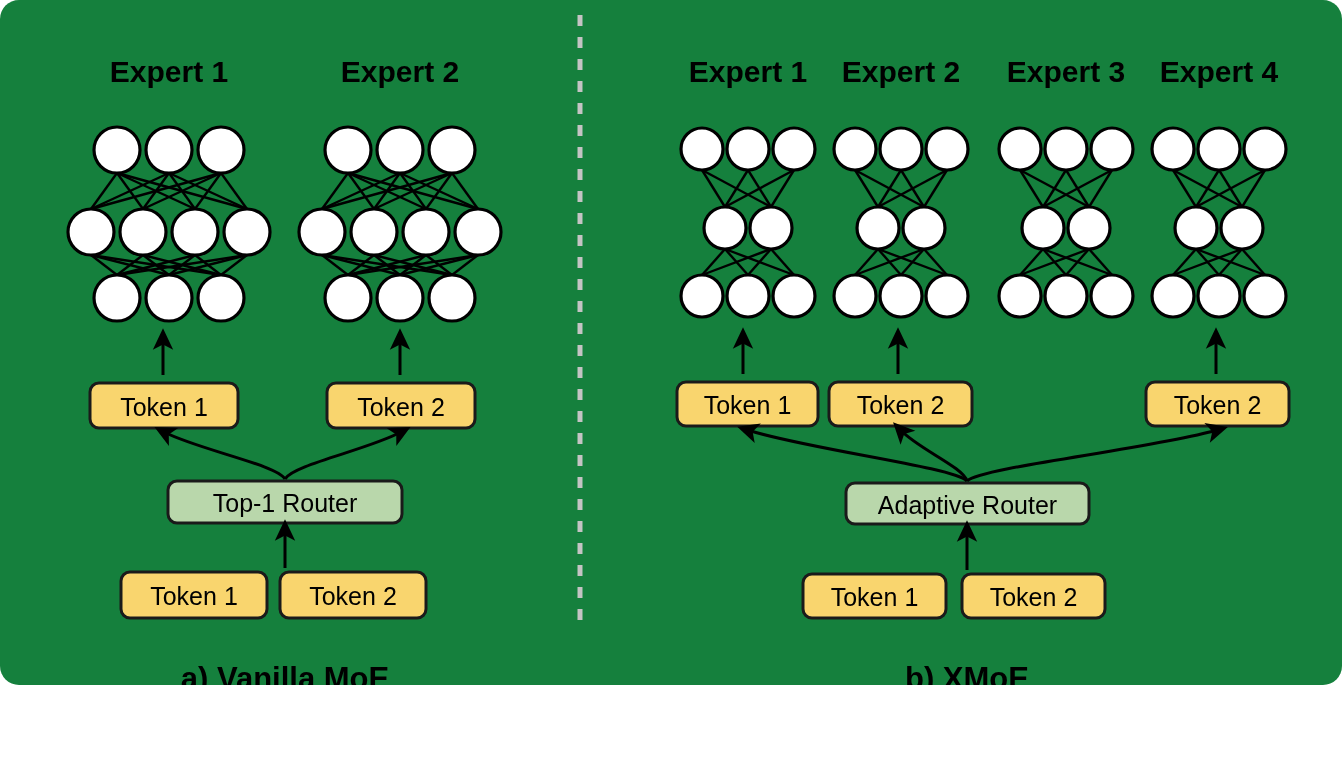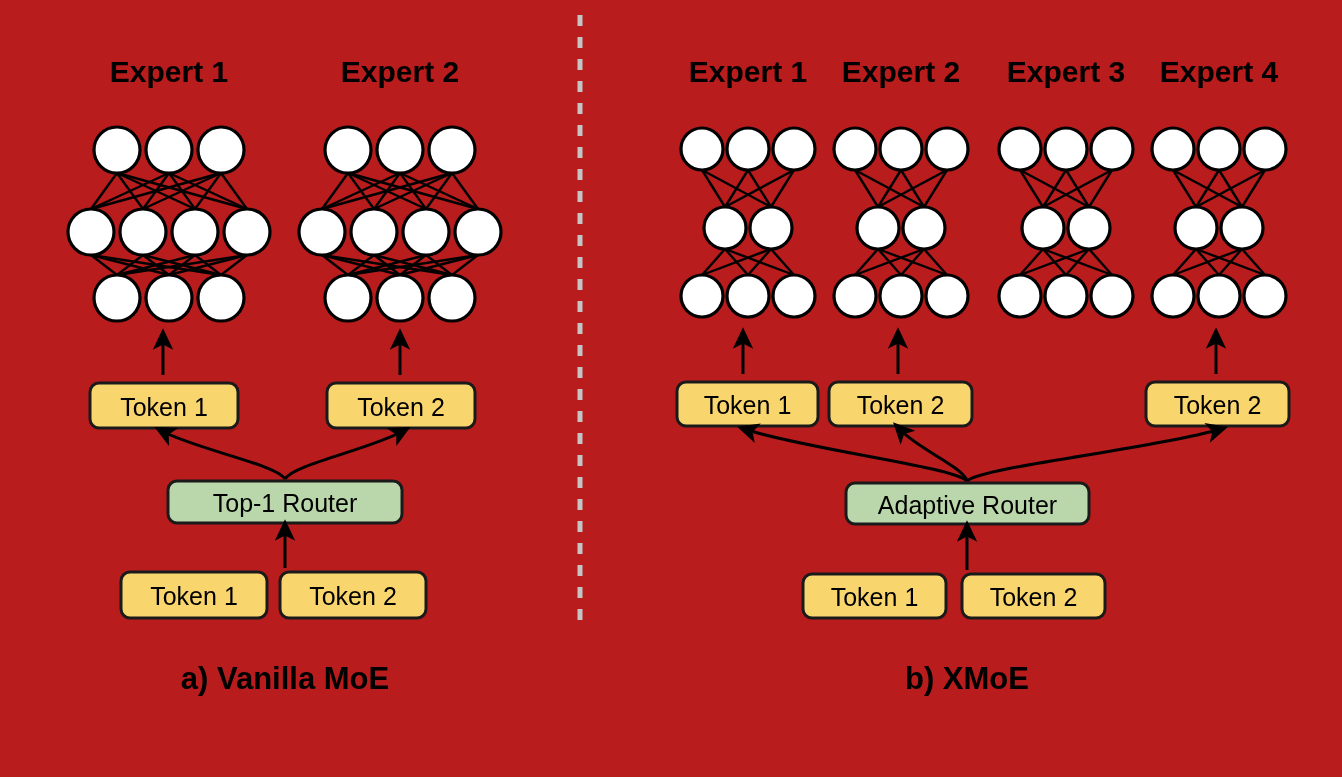--- a/index.html
+++ b/index.html
@@ -3,24 +3,25 @@
 <meta charset="utf-8">
 <style>
   html, body {
     margin: 0;
     padding: 0;
     background: #ffffff;
   }
   #stage {
     position: relative;
     width: 1342px;
-    height: 777px;
-    background: #b91c1c;
+    height: 685px;
+    background: #15803d;
     overflow: hidden;
     font-family: "Liberation Sans", sans-serif;
+    border-radius: 19px;
   }
   svg#diagram {
     position: absolute;
     left: 0;
     top: 0;
     width: 1342px;
     height: 779px;
     display: block;
   }
   .expert-title {

